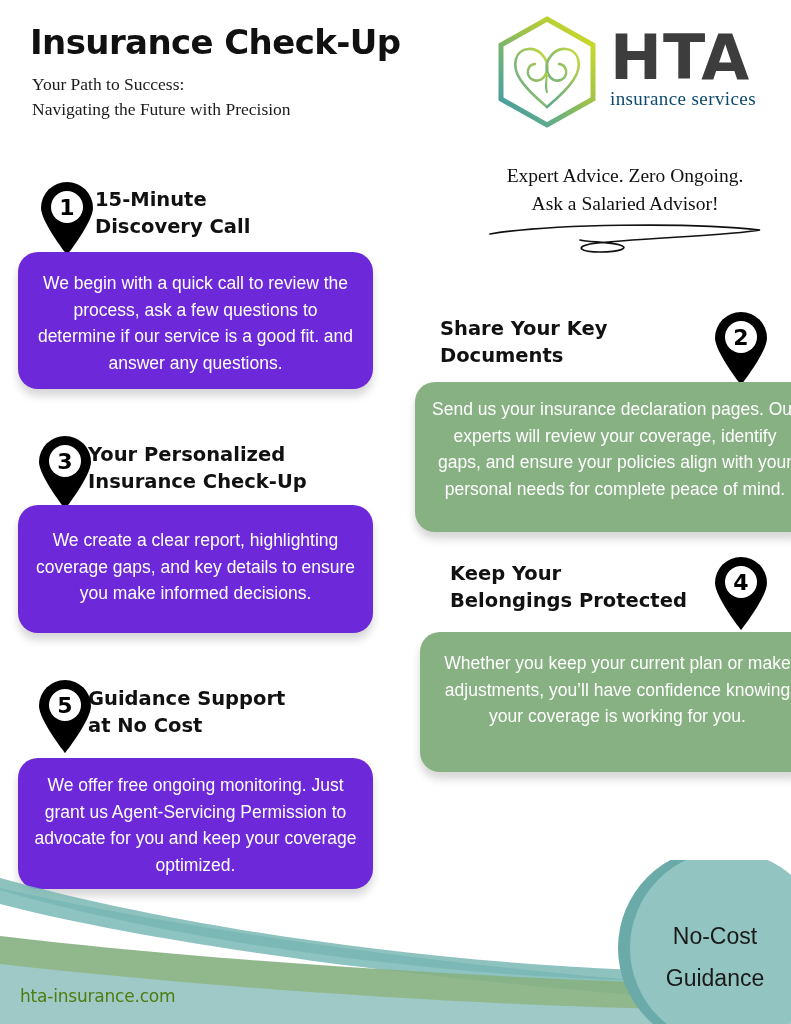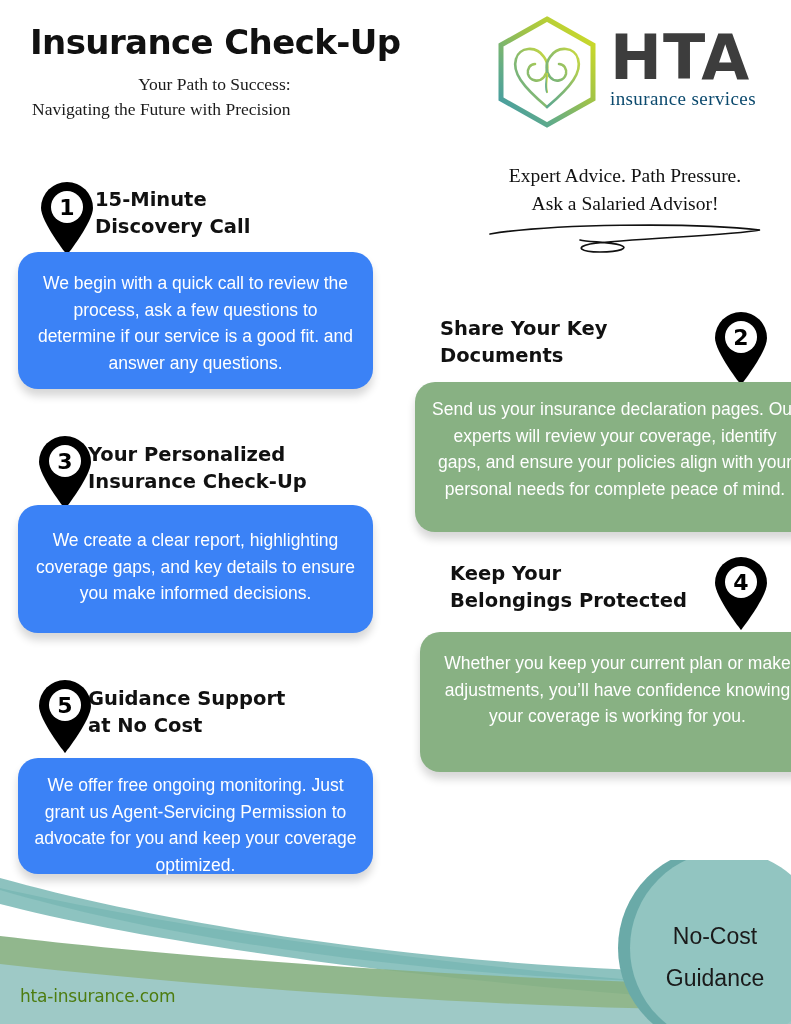--- a/index.html
+++ b/index.html
@@ -16,21 +16,20 @@
   .title {
     position:absolute; left:30px; top:22px;
     font-size:34px; font-weight:bold; letter-spacing:-0.6px;
     color:#111111; font-family:"DejaVu Sans", sans-serif;
   }
   .subtitle {
     position:absolute; left:32px; top:72px;
     font-family:"Liberation Serif", serif;
     font-size:17.5px; line-height:25px; color:#1b1b1b;
     white-space:pre-line;
-    text-align:right;
   }
 
   
   .logo-wrap { position:absolute; left:492px; top:14px; width:275px; height:125px; }
   .logo-mark { position:absolute; left:0; top:0; width:110px; height:118px; }
   .logo-text { position:absolute; left:118px; top:14px; }
   .logo-hta {
     font-family:"DejaVu Sans", sans-serif; font-weight:bold;
     font-size:62px; line-height:60px; color:#3d3d3d; letter-spacing:1px;
   }
@@ -56,21 +55,21 @@
   .card {
     position:absolute; border-radius:20px;
     color:#ffffff;
     font-size:17.5px; line-height:26.5px;
     text-align:center;
     font-family:"Liberation Sans", sans-serif;
     padding:18px 16px;
     box-shadow:0 7px 9px rgba(0,0,0,0.16);
     white-space:pre-line;
   }
-  .card.teal  { background:#3b82f6;padding-left:16px; }
+  .card.teal  { background:#6d28d9;padding-left:16px; }
   .card.green { background:#88b183; }
 
   .heading {
     position:absolute;
     font-family:"DejaVu Sans", sans-serif;
     font-weight:bold; font-size:19.5px; line-height:27px;
     color:#111111; text-align:left; white-space:pre-line;
   }
 
   .pin { position:absolute; width:58px; height:74px; }
@@ -85,21 +84,21 @@
   #pin-2  { left:712px; top:312px; }
 
   #card-3 { left:18px;  top:505px; width:355px; height:128px; padding-top:22px;}
   #head-3 { left:88px;  top:441px; width:285px; }
   #pin-3  { left:36px;  top:436px; }
 
   #card-4 { left:420px; top:632px; width:395px; height:140px; padding-top:18px;}
   #head-4 { left:450px; top:560px; width:290px; }
   #pin-4  { left:712px; top:557px; }
 
-  #card-5 { left:18px;  top:758px; width:355px; height:116px; padding-top:14px;border-radius:20px;}
+  #card-5 { left:18px;  top:758px; width:355px; height:131px; padding-top:14px;border-radius:20px;}
   #head-5 { left:88px;  top:685px; width:285px; }
   #pin-5  { left:36px;  top:680px; }
 
   
   .footer-art { position:absolute; left:0; top:860px; width:791px; height:164px; }
   .circle-label {
     position:absolute; left:640px; top:915px; width:150px;
     text-align:center;
     font-family:Liberation Sans, sans-serif;
     font-size:23px; line-height:42px; color:#1a1a1a;
@@ -141,21 +140,21 @@
       <path d="M55,93 C80,72 90,58 86,45 C83,33 66,31 58,43 C53,50 54,58 58,63
                C63,69 72,67 74,60 C75,55 72,50 67,50" fill="none" stroke="url(#hrtgrad)" stroke-width="2.6" stroke-linecap="round"></path>
       <path d="M55,60 C55,66 53,72 55,78" fill="none" stroke="url(#hrtgrad)" stroke-width="2.2" stroke-linecap="round"></path>
     </svg>
     <div class="logo-text">
       <div class="logo-hta">HTA</div>
       <div class="logo-sub">insurance services</div>
     </div>
   </div>
 
-  <div class="tagline">Expert Advice. Path Pressure.
+  <div class="tagline">Expert Advice. Zero Ongoing.
 Ask a Salaried Advisor!</div>
   <svg class="swoosh" viewBox="0 0 290 34">
     <path d="M10,12 C70,2 210,0 280,8 C250,14 150,16 110,22 C95,25 100,30 120,30 C140,30 150,26 140,23 C130,20 108,20 100,18" fill="none" stroke="#111" stroke-width="1.7" stroke-linecap="round"></path>
   </svg>
 
   <svg class="road" viewBox="0 0 791 1024">
     <path id="roadpath" d="M392,150 C392,215 348,235 348,300 C348,372 418,372 418,448
              C418,522 352,520 352,596 C352,668 420,666 420,742
              C420,812 352,812 352,880 C352,925 368,940 372,960" fill="none" stroke="#ffffff" stroke-width="74" stroke-linecap="butt"></path>
     <use href="#roadpath" stroke="#111111" stroke-width="66" fill="none"></use>

